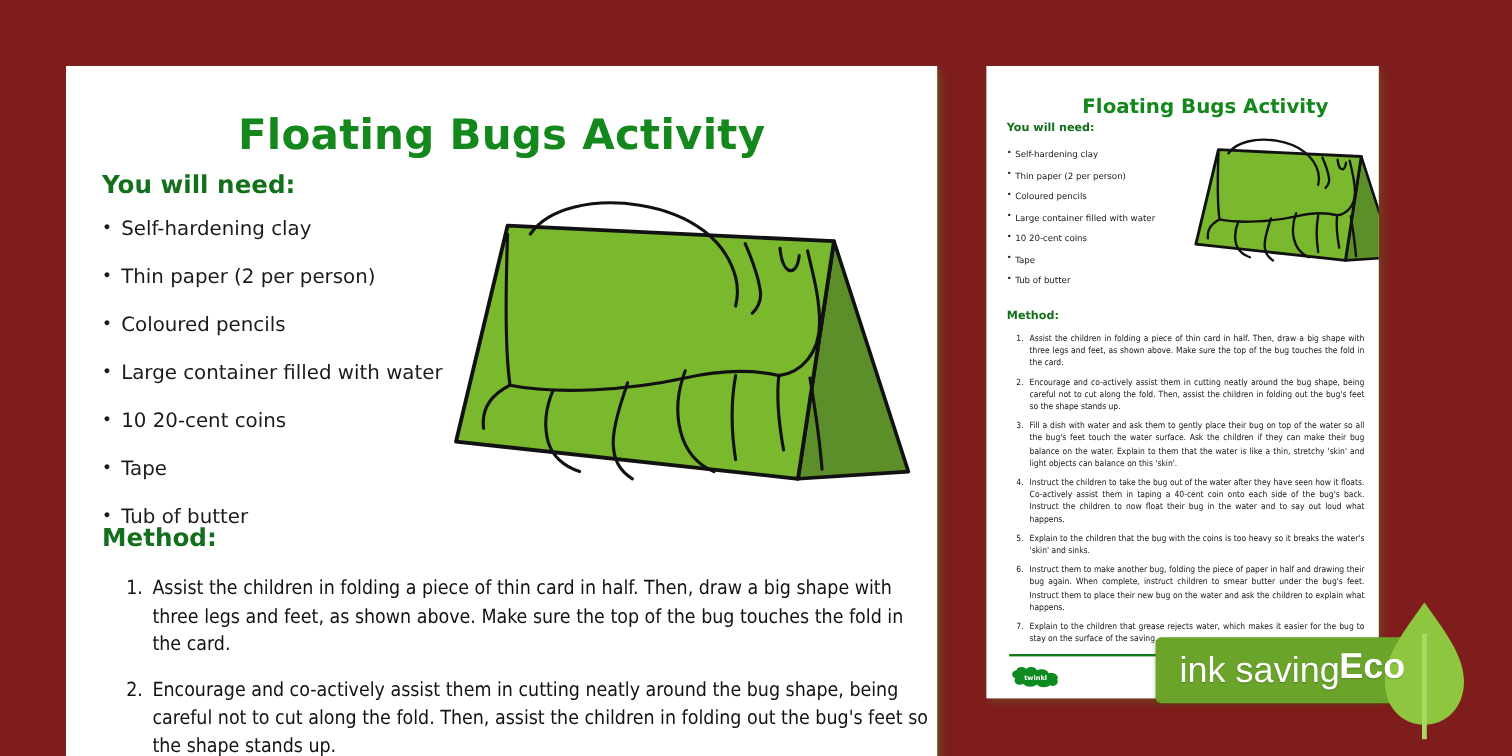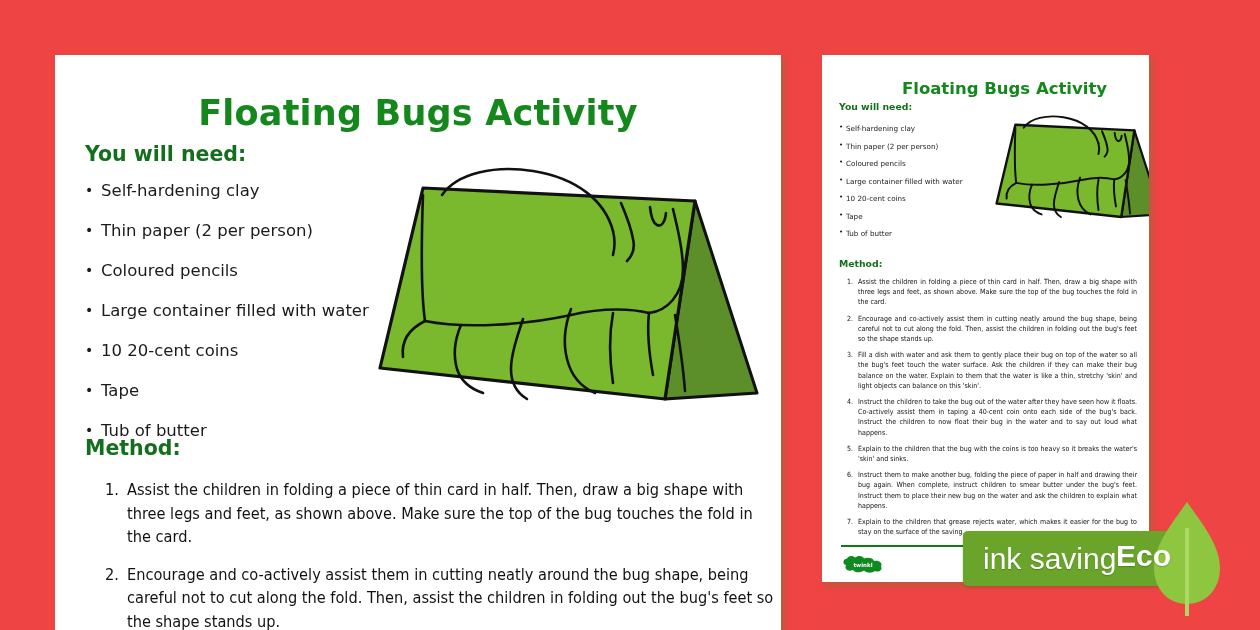--- a/index.html
+++ b/index.html
@@ -10,21 +10,21 @@
     width: 1260px;
     height: 630px;
     overflow: hidden;
     background: #d8f8a0;
     font-family: "Liberation Sans", sans-serif;
   }
   #stage {
     position: relative;
     width: 1260px;
     height: 630px;
-    background: #ef4444;
+    background: #7f1d1d;
   }
 
   
   .main-page {
     position: absolute;
     left: 55px;
     top: 55px;
     width: 726px;
     height: 600px;
     background: #ffffff;

